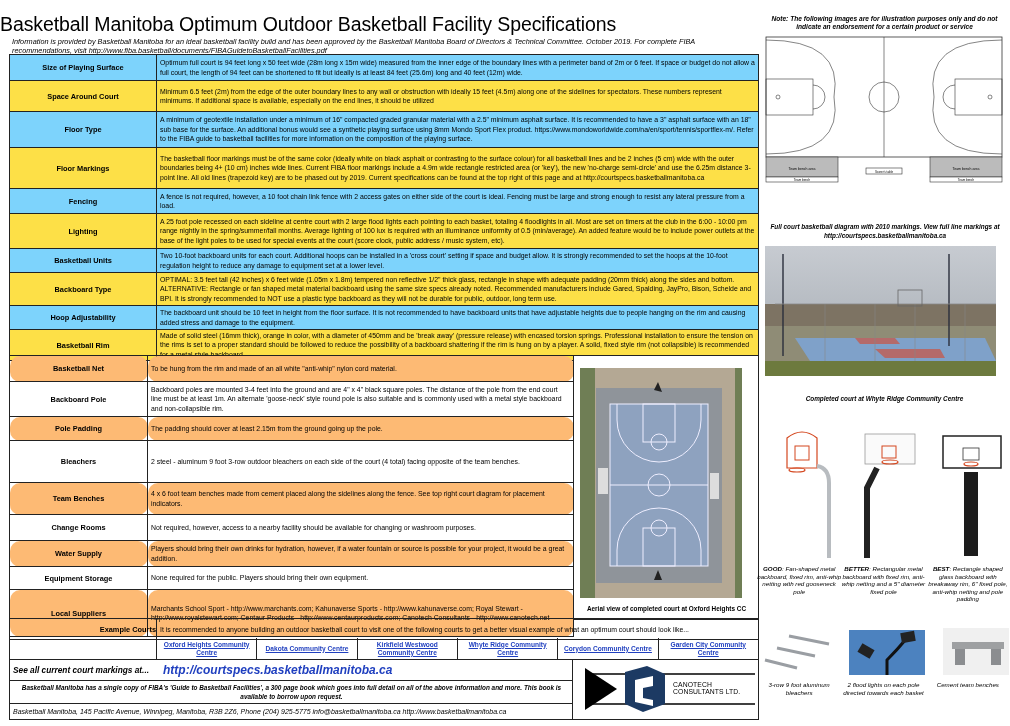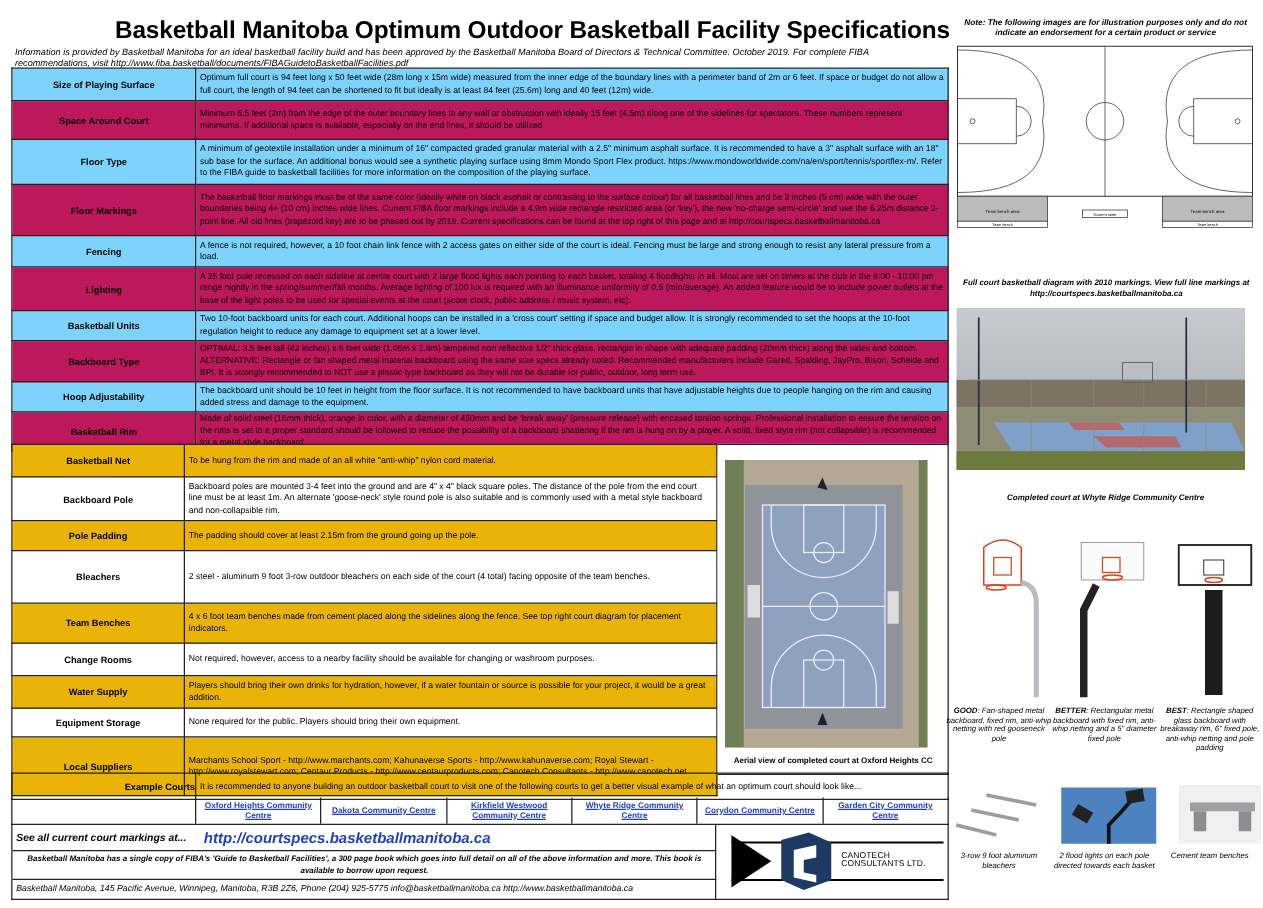--- a/index.html
+++ b/index.html
@@ -1,33 +1,33 @@
 <!DOCTYPE html>
 <html><head>
 <meta charset="utf-8">
 <style>
   * { box-sizing: border-box; margin: 0; padding: 0; }
   html, body { width: 1010px; height: 726px; background: #fff; overflow: hidden; }
   body { font-family: "Liberation Sans", sans-serif; color: #000; position: relative; }
 
-  .title { position: absolute; left: 0; top: 13px; width: 760px; text-align: right; font-size: 19.5px; font-weight: bold; letter-spacing: -0.1px; }
+  .title { position: absolute; left: 0; top: 13px; width: 760px; text-align: left; font-size: 19.5px; font-weight: normal; letter-spacing: -0.1px; }
   .intro { position: absolute; left: 12px; top: 38px; width: 740px; font-size: 7.3px; font-style: italic; line-height: 8.5px; }
 
   .spec-table { position: absolute; left: 9px; top: 54px; width: 750px; border-collapse: collapse; table-layout: fixed; }
   .spec-table td { border: 1.2px solid #222; vertical-align: middle; }
   .spec-table td.lbl { width: 147px; text-align: center; font-weight: bold; font-size: 7.4px; }
   .spec-table td.txt { font-size: 6.9px; line-height: 9.4px; padding: 1px 3px 1px 3px; }
   .spec-table tr.g td { background: #7dd3fc; }
-  .spec-table tr.w td { background: #be185d; }
+  .spec-table tr.w td { background: #fde047; }
 
   .lower-table { position: absolute; left: 9px; top: 355px; width: 565px; border-collapse: collapse; table-layout: fixed; }
   .lower-table td { border: 1.2px solid #222; vertical-align: middle; }
   .lower-table td.lbl { width: 138px; text-align: center; font-weight: bold; font-size: 7.4px; }
   .lower-table td.txt { font-size: 6.9px; line-height: 9.4px; padding: 1px 3px; }
-  .lower-table tr.g td { background: #eab308; }
+  .lower-table tr.g td { background: #fdba74; border-radius: 10px; }
   .lower-table tr.w td { background: #fff; }
 
   .aerial-wrap { position: absolute; left: 574px; top: 355px; width: 185px; height: 265px; border-top: 1.2px solid #222; border-right: 1.2px solid #222; border-bottom: 1.2px solid #222; background: #fff; }
   .aerial { position: absolute; left: 6px; top: 12px; width: 162px; height: 230px; background: #7a8a5a; overflow: hidden; }
   .aerial-cap { position: absolute; left: 0; top: 249px; width: 185px; text-align: center; font-size: 6.4px; font-weight: bold; }
 
   .example { position: absolute; left: 9px; top: 618px; width: 750px; border-collapse: collapse; table-layout: fixed; }
   .example td { border: 1.2px solid #222; font-size: 6.9px; vertical-align: middle; }
   .example td.lbl { width: 147px; text-align: right; font-weight: bold; font-size: 7.4px; }
   .links-row { position: absolute; left: 9px; top: 638px; width: 750px; height: 22px; border: 1.2px solid #222; border-top: none; display: flex; }

